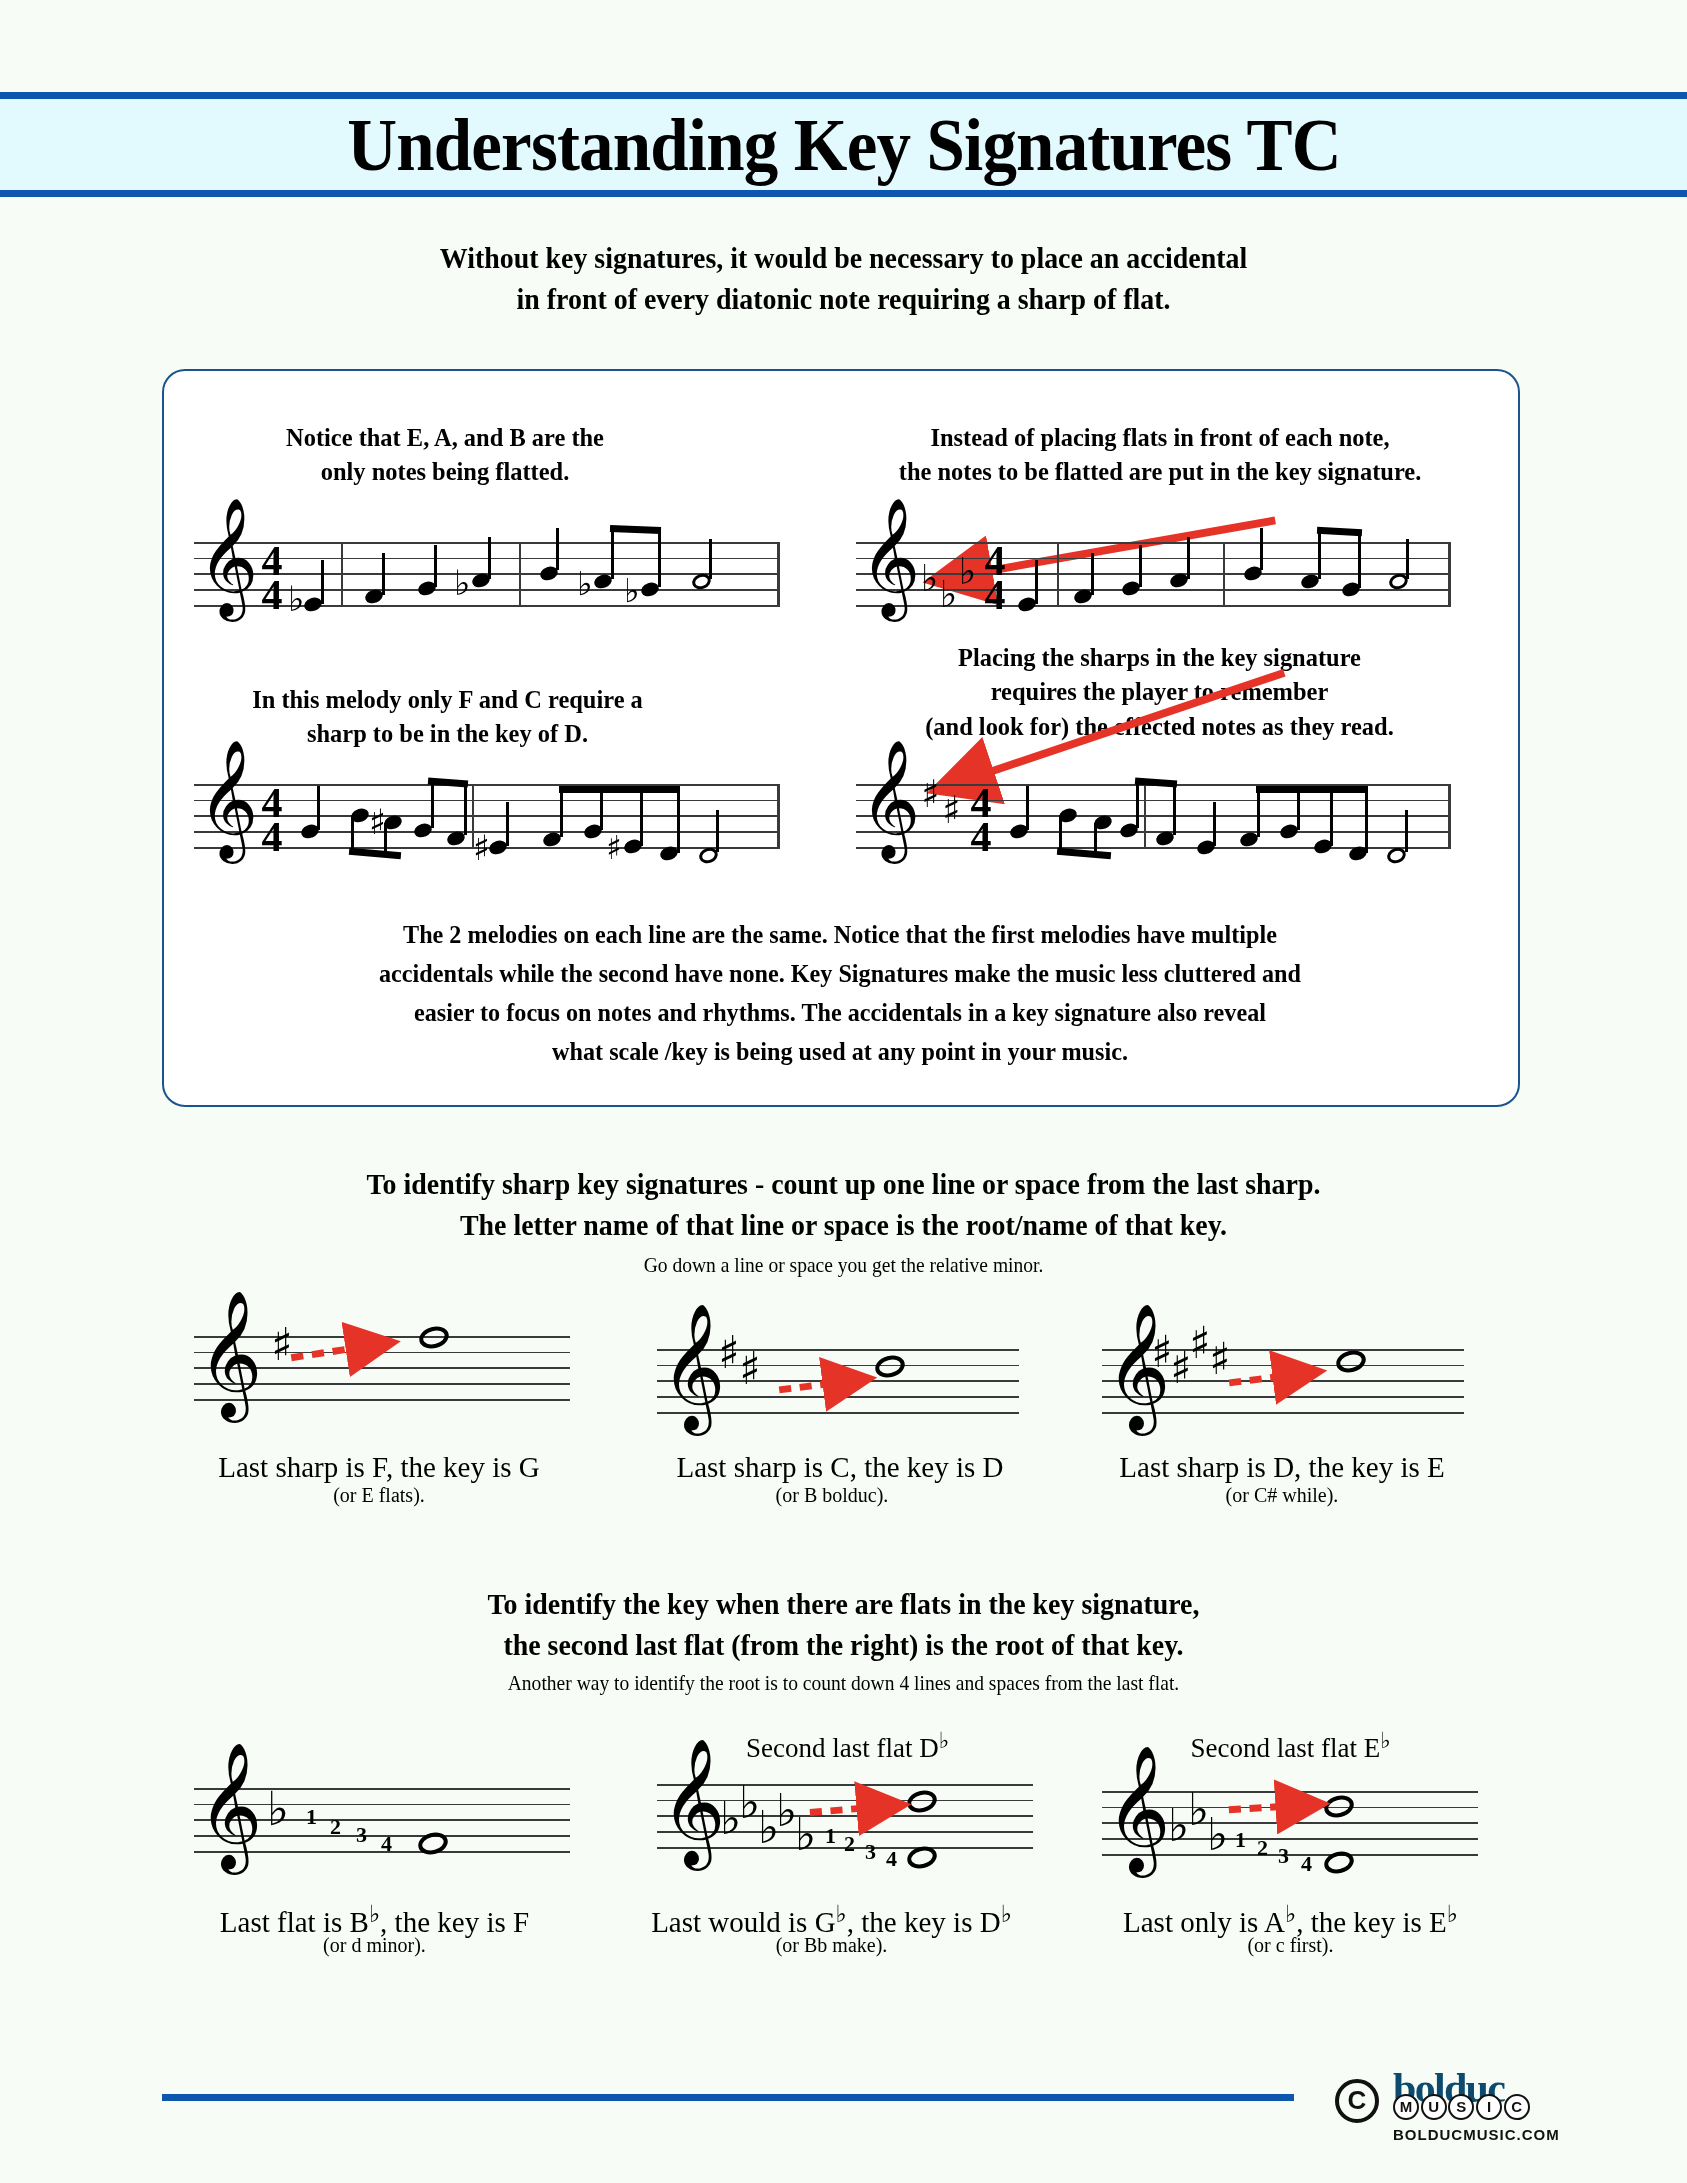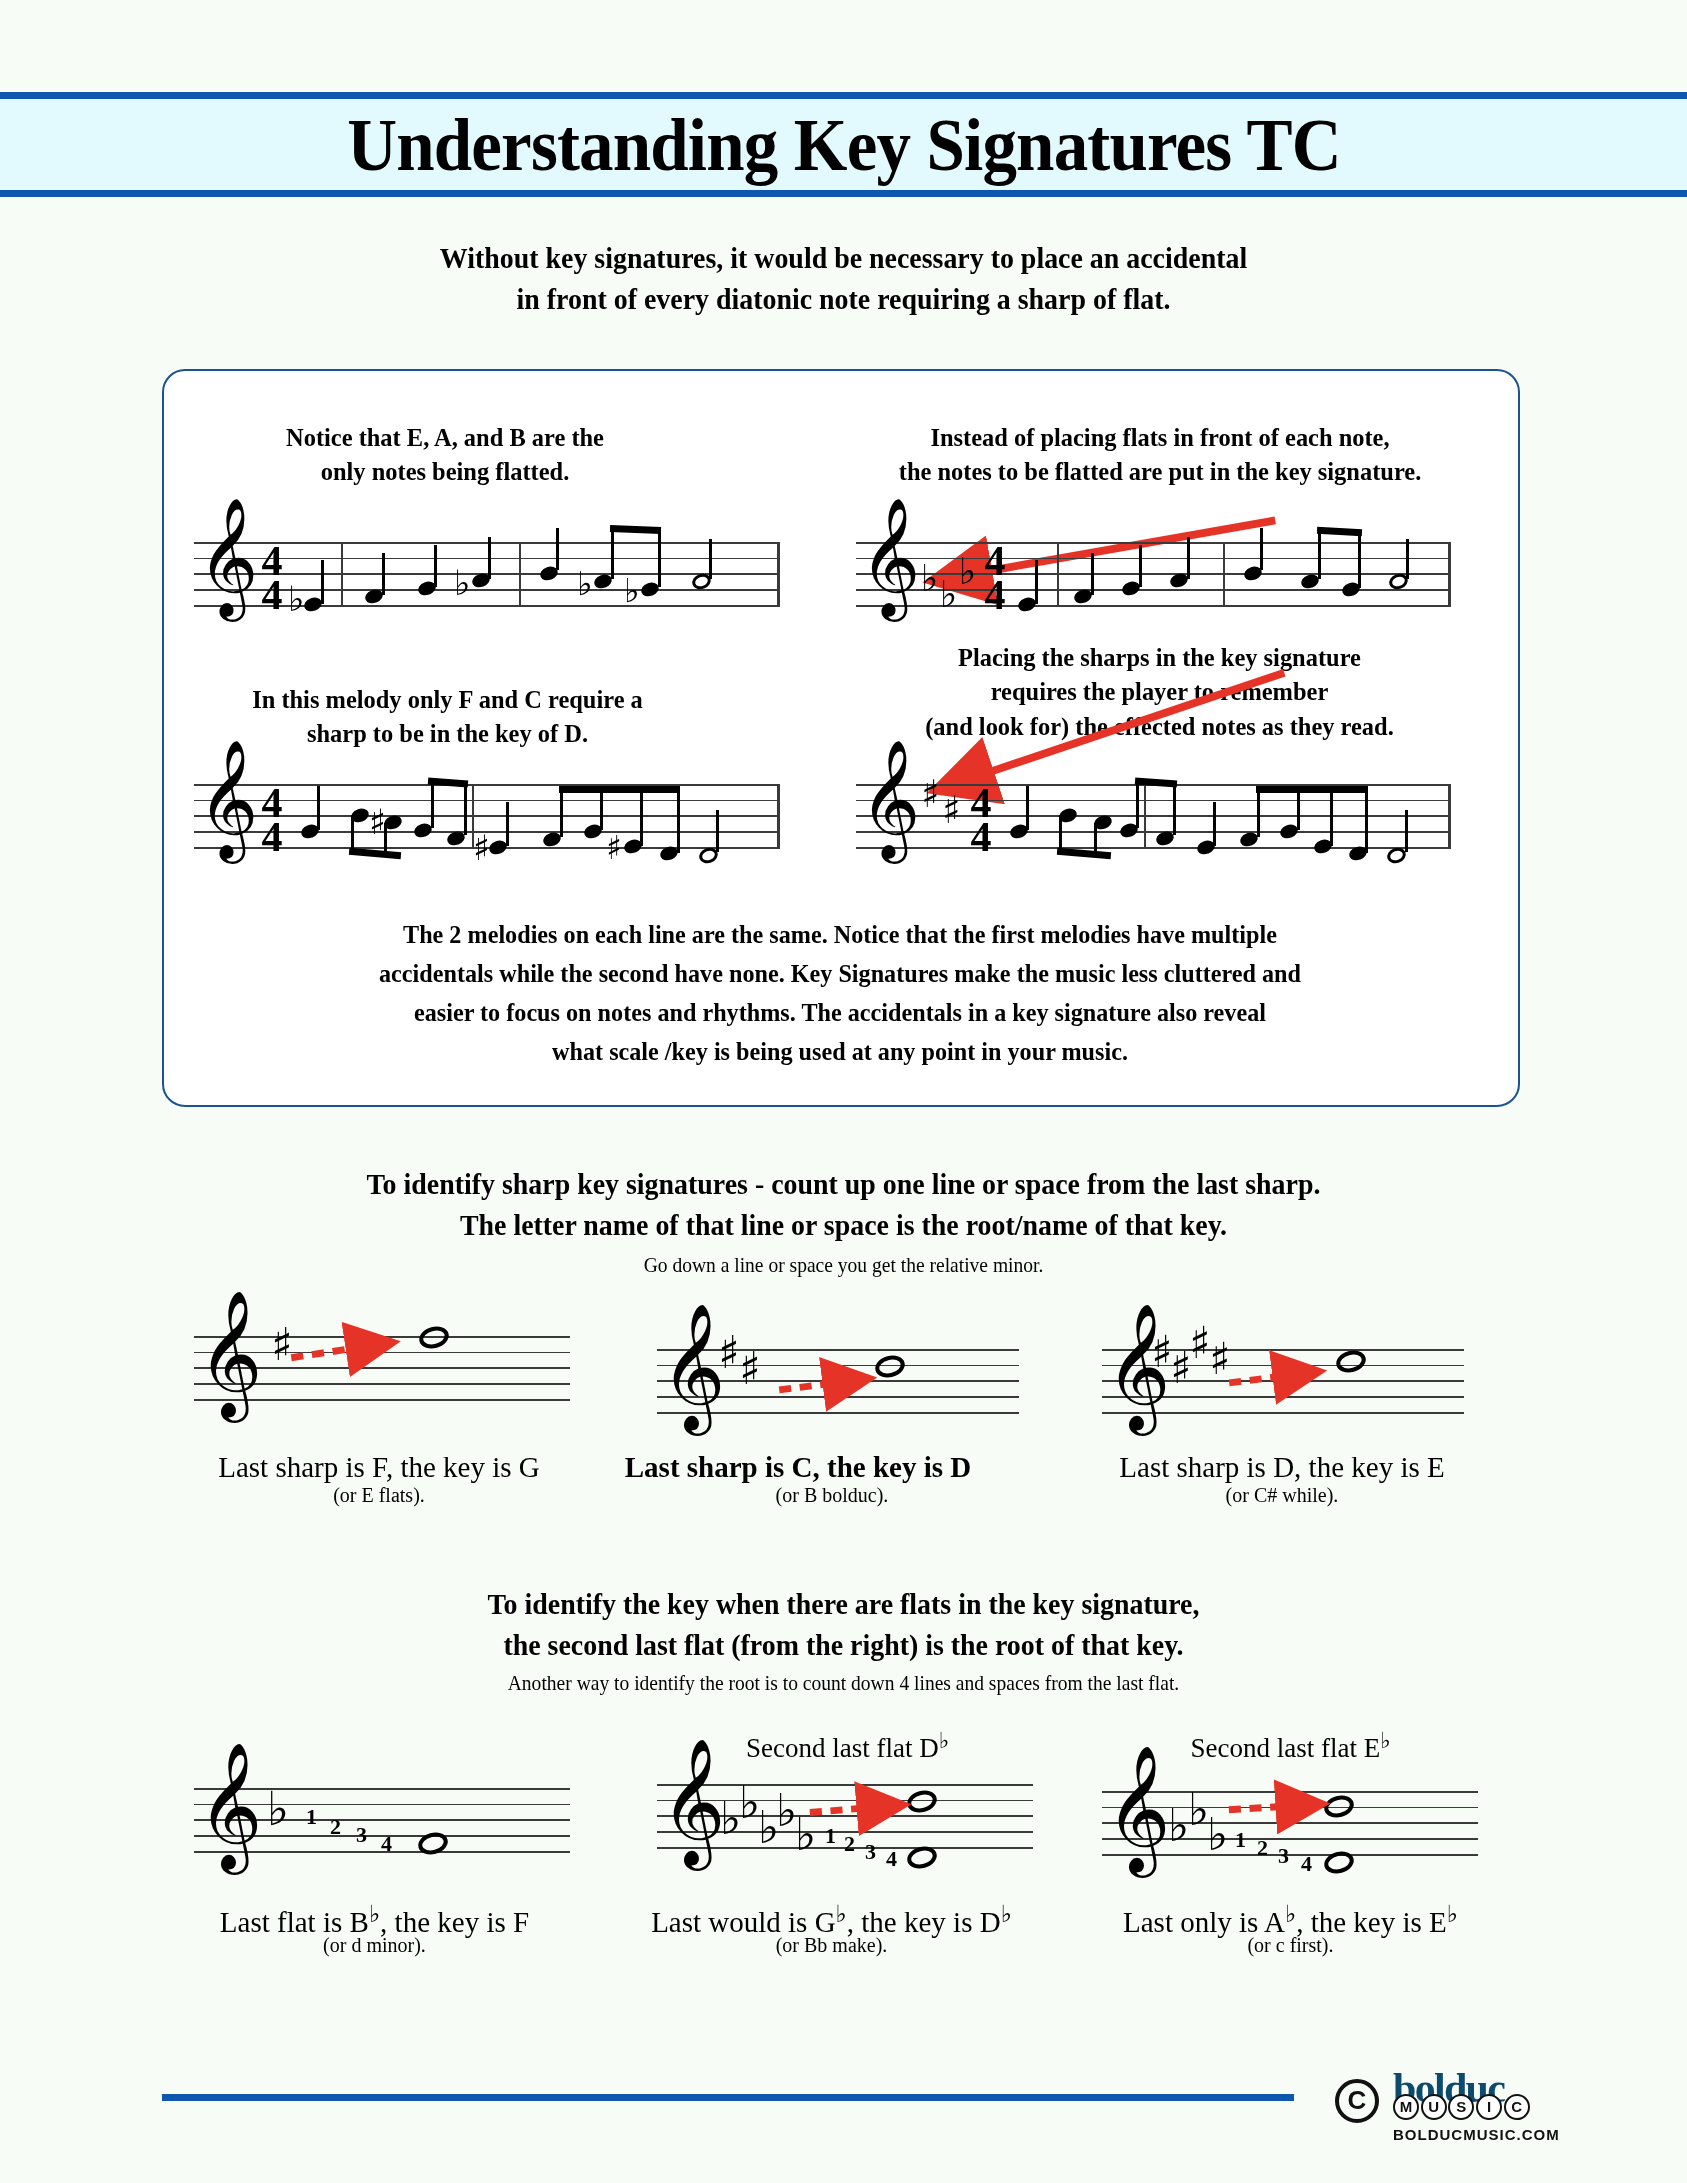--- a/index.html
+++ b/index.html
@@ -561,21 +561,21 @@
   <div class="whole" style="left:218px; top:7px; width:30px; height:21px;"></div>
 </div>
 <svg class="red-arrow" style="left:773px; top:1371px;" width="114" height="31" viewBox="0 0 130 36">
   <defs>
     <marker id="dah2" markerWidth="8" markerHeight="8" refX="5.5" refY="4" orient="auto">
       <polygon points="0,0 8,4 0,8" fill="#e63328"></polygon>
     </marker>
   </defs>
   <line x1="6" y1="22" x2="100" y2="10" stroke="#e63328" stroke-width="8" stroke-dasharray="14,10" marker-end="url(#dah2)"></line>
 </svg>
-<div class="ex-label" style="left:597px; top:1452px; width:402px;font-weight:bold;">Last sharp is C, the key is D</div>
+<div class="ex-label" style="left:639px; top:1452px; width:402px;">Last sharp is C, the key is D</div>
 <div class="ex-sub" style="left:631px; top:1485px; width:402px;">(or B bolduc).</div>
 
 <div class="staff" style="left:1102px; top:1349px; width:362px; height:87px;">
   <div class="ln" style="top:0;"></div>
   <div class="ln" style="top:15.7px;"></div>
   <div class="ln" style="top:31px;"></div>
   <div class="ln" style="top:47px;"></div>
   <div class="ln" style="top:63px;"></div>
   <div class="clef" style="left:3.5px; top:-38px; font-size:110px;">𝄞</div>
   <div class="acc" style="left:49px; top:-19px; font-size:44px;">♯</div>

